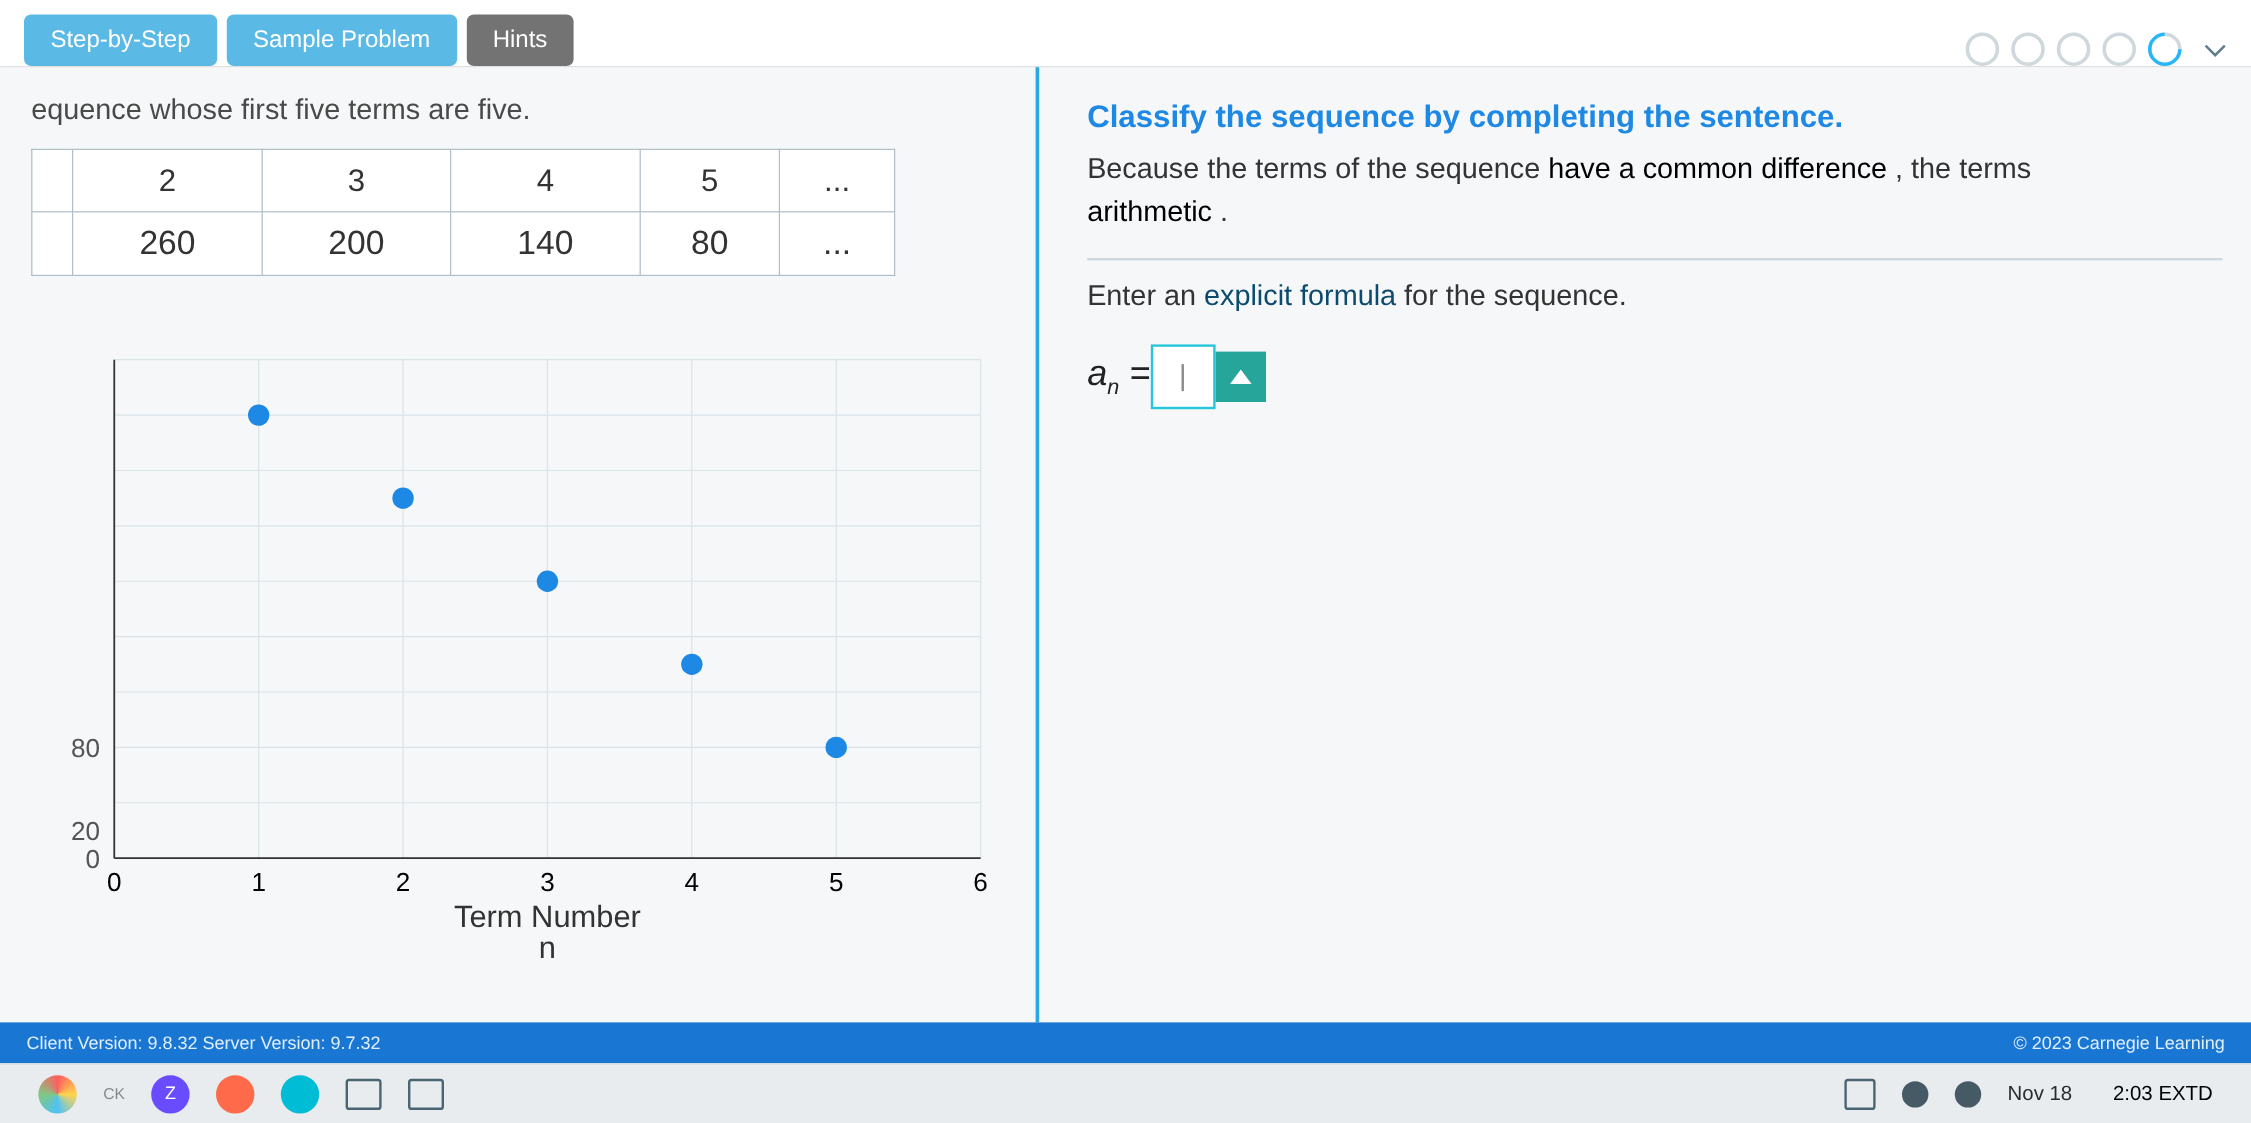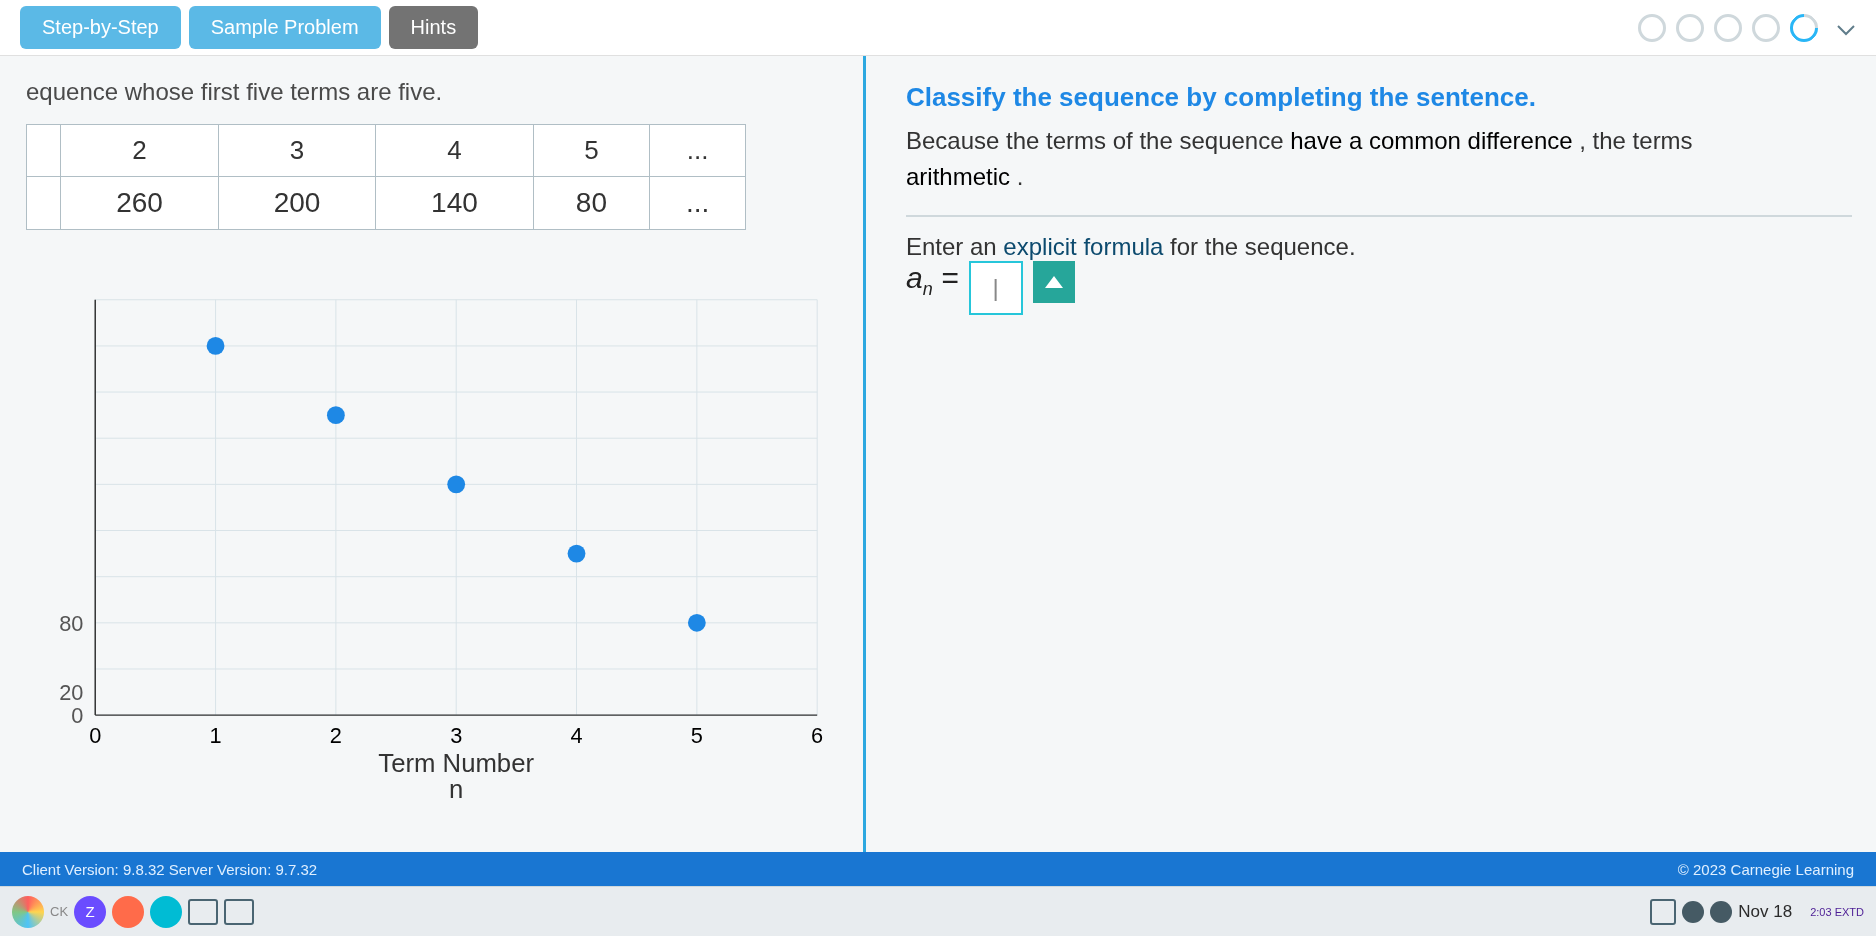--- a/index.html
+++ b/index.html
@@ -1,18 +1,18 @@
 <!DOCTYPE html>
 <html><head>
 <meta charset="utf-8">
 <style>
 *{box-sizing:border-box;margin:0;padding:0;font-family:"Segoe UI",Arial,sans-serif}
 html,body{width:1876px;height:936px;background:#f5f7f8;overflow:hidden}
 .page{width:100%;height:100%;display:flex;flex-direction:column}
-.topbar{height:56px;display:flex;align-items:center;padding:0 20px;background:#fff;border-bottom:1px solid #e0e0e0}
+.topbar{height:56px;display:flex;align-items:flex-end;padding:0 20px;background:#fff;border-bottom:1px solid #e0e0e0}
 .tabs{display:flex;gap:8px}
 .tab{padding:10px 22px;border-radius:6px;font-size:20px;color:#fff;cursor:pointer}
 .tab.blue{background:#5bb9e6}
 .tab.orange{background:#737373}
 .progress{margin-left:auto;display:flex;align-items:center;gap:10px}
 .pcircle{width:28px;height:28px;border:3px solid #cfd8dc;border-radius:50%}
 .pcircle.current{border-color:#29b6f6;border-right-color:#cfd8dc;transform:rotate(-45deg)}
 .chev-down{width:20px;height:12px;margin-left:8px}
 .chev-down svg{width:100%;height:100%;stroke:#607d8b;stroke-width:2;fill:none}
 .main{flex:1;display:flex;min-height:0}
@@ -27,34 +27,34 @@
 .axis-label{font-size:26px;fill:#333;text-anchor:middle}
 .gridline{stroke:#d9e3e8;stroke-width:1}
 .axisline{stroke:#333;stroke-width:1.5}
 .pt{fill:#1e88e5}
 .subtitle{font-size:26px;color:#1e88e5;font-weight:600;margin-bottom:10px}
 .body-text{font-size:24px;color:#333;line-height:1.5}
 .filled{font-weight:400;color:#000}
 .sep{height:2px;background:#cfd8dc;margin:20px 0 16px 0}
 .prompt2{font-size:24px;color:#333}
 .prompt2 .link{color:#0c4a6e}
-.formula-row{display:flex;gap:10px;}
+.formula-row{display:flex;align-items:center;margin-top:26px}
 .formula-row .lhs{font-size:30px;font-style:italic;color:#222}
 .formula-row .lhs sub{font-size:18px}
 .answer-box{width:54px;height:54px;border:2px solid #26c6da;background:#fff;display:flex;align-items:center;justify-content:center;font-size:24px;color:#888}
 .expand-btn{width:42px;height:42px;background:#26a69a;display:flex;align-items:center;justify-content:center;cursor:pointer}
 .expand-btn svg{width:22px;height:16px;fill:#fff}
 .version-bar{height:34px;background:#1976d2;color:#dfefff;font-size:15px;display:flex;align-items:center;padding:0 22px}
 .version-bar .vr{margin-left:auto}
-.taskbar{height:50px;background:#e8ecef;border-top:1px solid #cfd8dc;display:flex;align-items:center;padding:0 12px;gap:6px}
+.taskbar{height:50px;background:#e8ecef;border-top:1px solid #cfd8dc;display:flex;align-items:center;padding:0 32px;gap:22px}
 .tb-spacer{flex:1}
 .tb-icon{width:32px;height:32px;border-radius:50%;display:flex;align-items:center;justify-content:center;font-size:15px;color:#fff}
 .tb-rect{width:30px;height:26px;border:2px solid #4a6572;border-radius:3px;display:flex;align-items:center;justify-content:center}
 .tb-text{font-size:17px;color:#2b2b2b}
-.tb-time{font-size:11px;color:#4c1d95;margin-left:12px}
+.tb-time{font-size:17px;color:#000000;margin-left:12px}
 </style>
 </head>
 <body>
 
 <div class="page">
   <div class="topbar">
     <div class="tabs">
       <div class="tab blue">Step-by-Step</div>
       <div class="tab blue">Sample Problem</div>
       <div class="tab orange">Hints</div>

